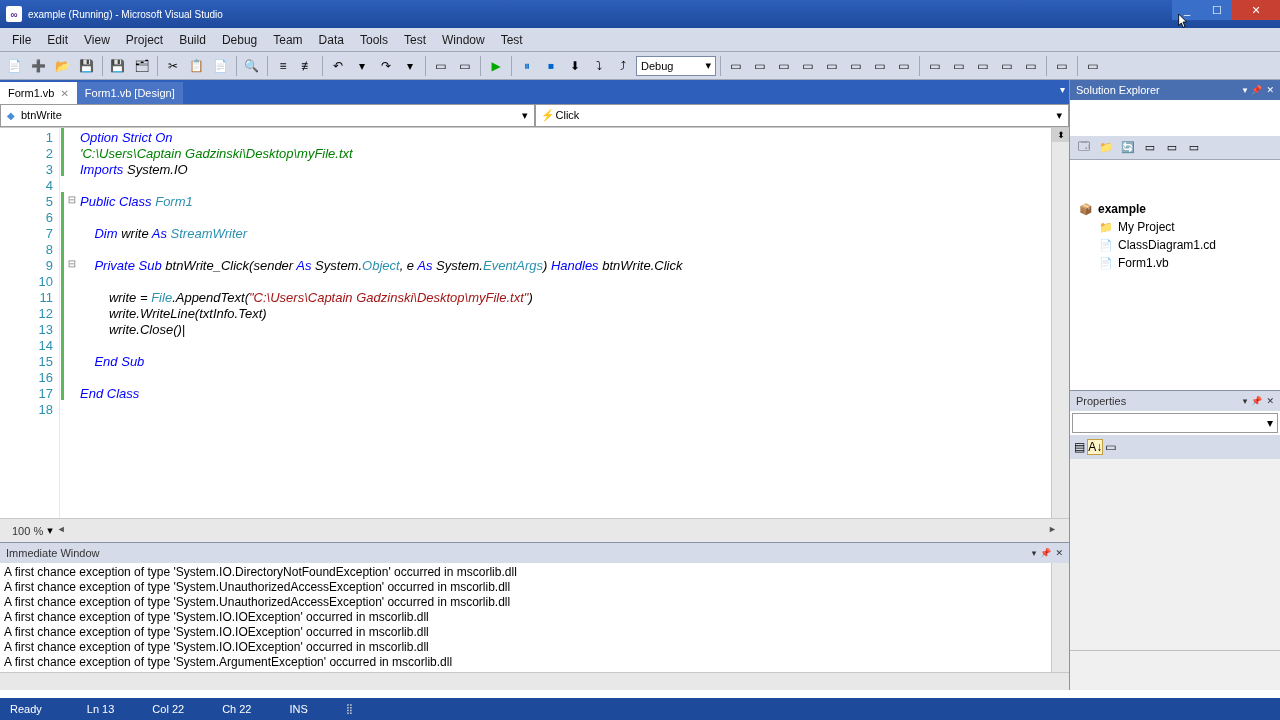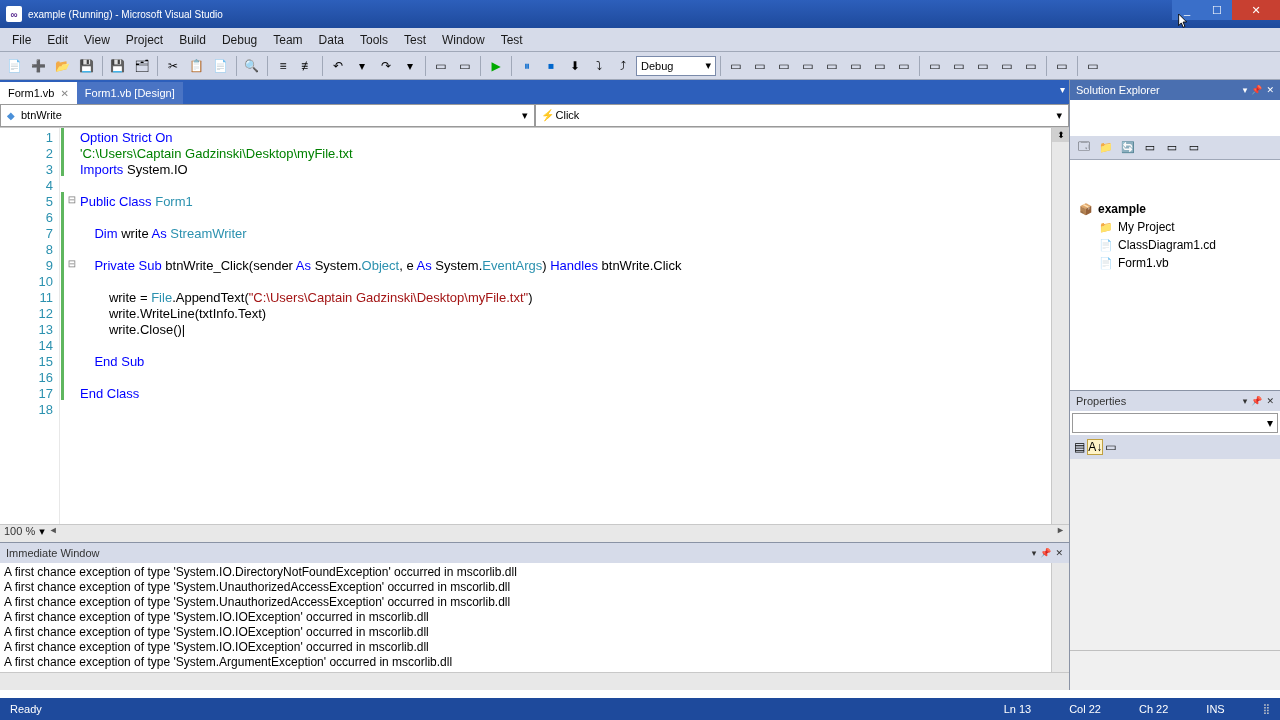--- a/index.html
+++ b/index.html
@@ -48,30 +48,30 @@
 
 .code-editor { flex: 1; display: flex; background: #fff; position: relative; overflow: hidden; }
 .gutter { width: 60px; background: #fff; text-align: right; padding: 2px 6px 0 0; font-family: Consolas, monospace; font-size: 13px; color: #2b91af; border-right: 1px solid #e8e8e8; user-select: none; }
 .gutter .ln { height: 16px; line-height: 16px; }
 .change-bar { width: 6px; background: #fff; }
 .change-bar .c { height: 16px; }
 .change-bar .c.green { background: #5fb65f; width:3px; margin-left:1px;}
 .fold-bar { width: 12px; background: #fff; }
 .fold-bar .f { height: 16px; text-align: center; font-size: 10px; color: #808080; line-height: 16px; }
 .code-lines { flex: 1; font-family: Consolas, monospace; font-size: 13px; padding: 2px 0 0 2px; white-space: pre; line-height: 16px; }
-.code-lines .cl { height: 16px; }
+.code-lines .cl { height: 16px; font-style: italic; }
 .kw { color: #0000ff; }
 .str { color: #a31515; }
 .com { color: #008000; }
 .typ { color: #2b91af; }
 .scroll-right { width: 18px; background: #e8e8e8; border-left: 1px solid #c8c8c8; position: relative; }
 .nav-btn { position: absolute; top:0; width:18px; height:14px; background:#d0d0d0; text-align:center; font-size:9px; line-height:14px;}
 
 
-.editor-bottom { height: 18px; background: #e8e8e8; border-top: 1px solid #c8c8c8; display: flex; font-size: 11px; padding: 0 4px; gap:4px;}
+.editor-bottom { height: 24px; background: #e8e8e8; border-top: 1px solid #c8c8c8; display: flex; align-items: center; font-size: 11px; padding: 0 12px; gap:4px;}
 .editor-bottom .zoom { color:#333; }
 .editor-bottom .hscroll { flex:1; height:14px; background:#e8e8e8; position:relative; }
 .editor-bottom .hscroll::before{ content:"◄"; position:absolute; left:0; font-size:9px; color:#555;}
 .editor-bottom .hscroll::after{ content:"►"; position:absolute; right:0; font-size:9px; color:#555;}
 
 
 .immediate { border-top: 1px solid #8a93a5; display: flex; flex-direction: column; }
 .panel-header { height: 20px; background: #4a6fb0; color: #fff; display: flex; align-items: center; padding: 0 6px; font-size: 11px; justify-content: space-between; }
 .panel-header.light { background: #d6dbe9; color: #333; }
 .panel-header .controls { display: flex; gap: 4px; font-size: 9px; }
@@ -89,21 +89,21 @@
 .tree-icon { width: 16px; height: 16px; display: inline-flex; align-items: center; justify-content: center; font-size: 11px; }
 .tree-item.bold { font-weight: bold; }
 
 .props-panel { border-top: 1px solid #8a93a5; display: flex; flex-direction: column; height: 300px;}
 .props-combo { height: 20px; border: 1px solid #999; margin: 2px; background:#fff; display:flex; justify-content:flex-end; align-items:center; padding:0 4px;}
 .props-toolbar { height: 24px; background:#d6dbe9; display:flex; align-items:center; padding:0 4px; gap:2px;}
 .props-body { flex: 1; background: #f0f0f0; }
 .props-desc { height: 40px; border-top: 1px solid #c0c0c0; background:#f0f0f0;}
 
 
-.statusbar { height: 22px; background: #1e4a9c; color: #fff; display: flex; align-items: center; padding: 0 10px; font-size: 11px; justify-content: space-between; position: absolute; bottom: 0; left: 0; right: 0; }
+.statusbar { height: 22px; background: #1e4a9c; color: #fff; display: flex; align-items: center; padding: 0 10px; font-size: 11px; justify-content: flex-start; position: absolute; bottom: 0; left: 0; right: 0; }
 .statusbar .right { display: flex; gap: 38px; padding-left: 45px; }
 .statusbar .grip { font-size: 10px; color: #ccc; }
 </style>
 </head>
 <body>
 
 <div class="titlebar">
   <span class="app-icon">∞</span>
   <span class="title-text">example (Running) - Microsoft Visual Studio</span>
   <div class="window-controls">

